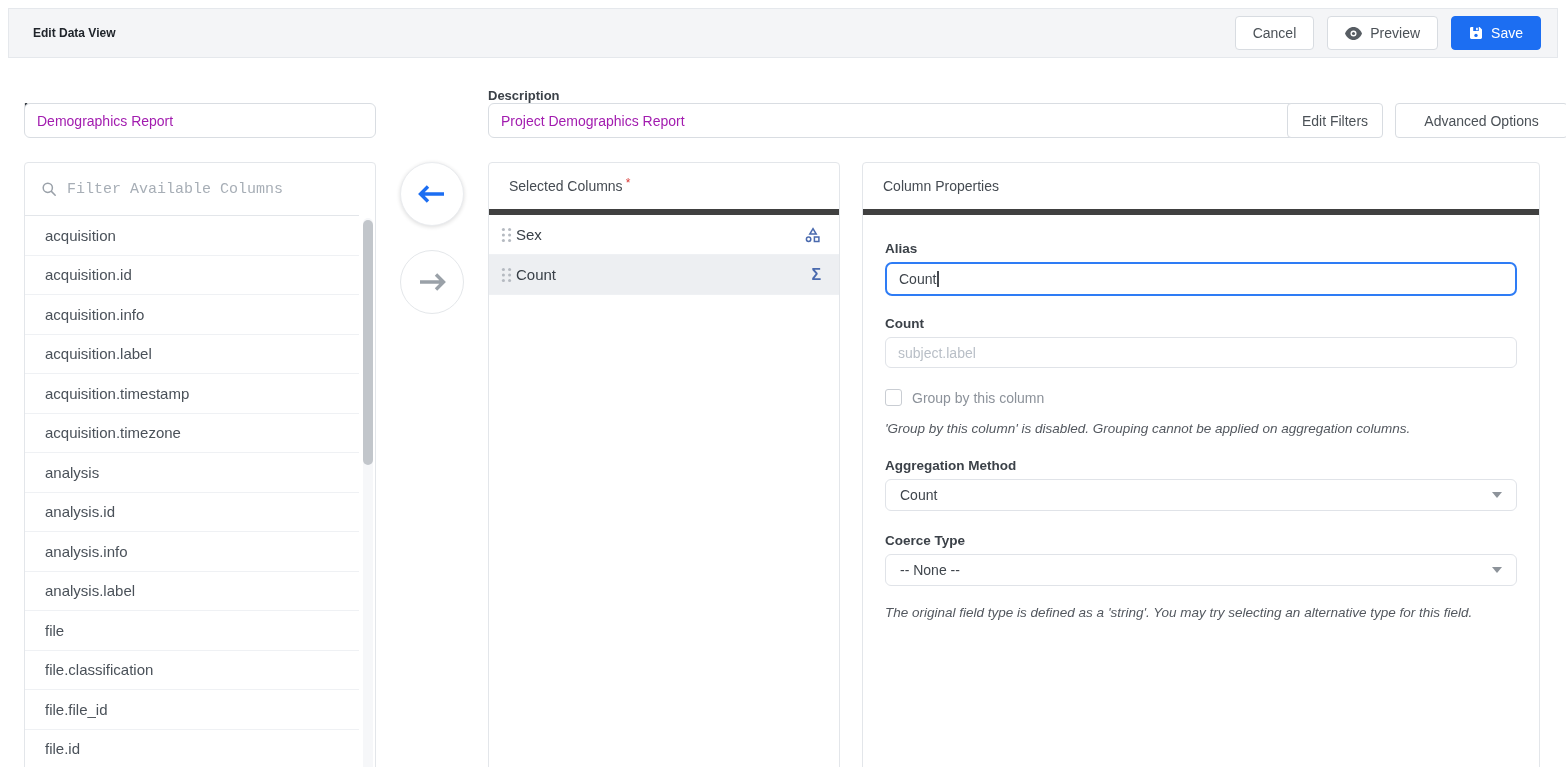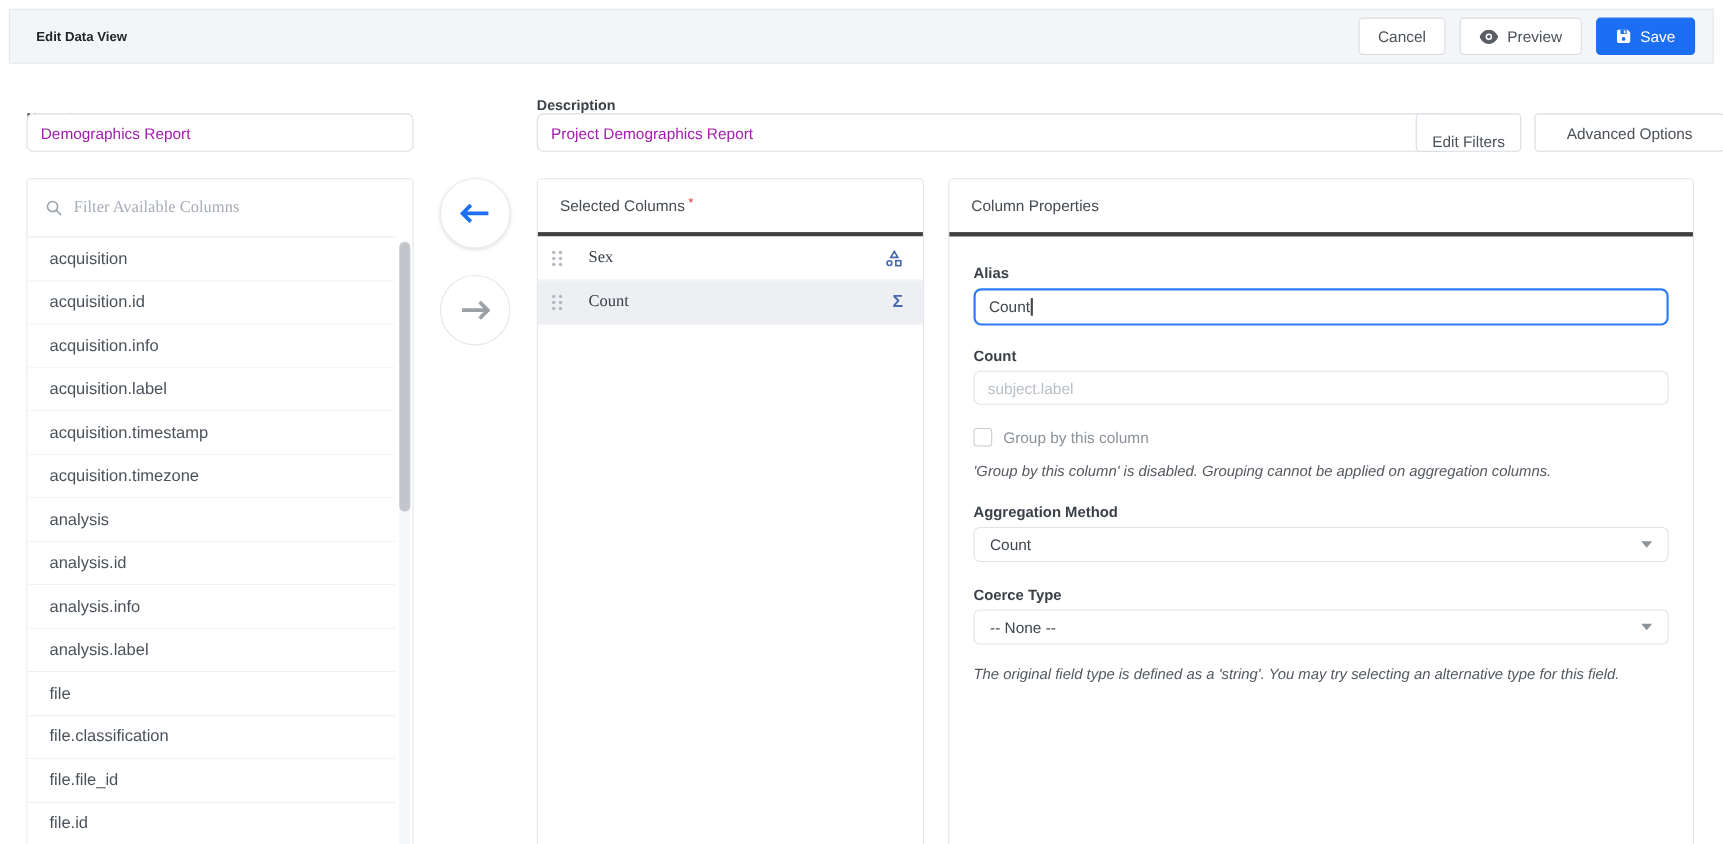--- a/index.html
+++ b/index.html
@@ -23,47 +23,47 @@
     font-size:14px; color:#a21caf; padding:0 12px; background:#fff; outline:none;
     font-family:"Liberation Sans", sans-serif; }
   .sec-btn { position:absolute; height:35px; background:#fff; border:1px solid #d8dce1;
     border-radius:4px; font-size:14px; color:#4b5157; display:flex; align-items:center;
     justify-content:center; cursor:pointer; }
 
   
   .panel { position:absolute; top:162px; height:660px; background:#fff;
     border:1px solid #e3e6ea; border-radius:4px; }
   .panel-header { height:52px; display:flex; align-items:center; padding-left:20px;
-    font-size:14px; color:#454b52; border-bottom:4px solid #404040; }
+    font-size:14px; color:#454b52; border-bottom:6px solid #404040; }
 
   
   .search-row { height:52px; display:flex; align-items:center; padding:0 16px; gap:10px; }
   .search-input { border:none; outline:none; flex:1; font-size:15px; color:#4a5159;
-    font-family:Liberation Serif, serif; background:transparent; }
+    font-family:Liberation Mono, monospace; background:transparent; }
   .search-input::placeholder { color:#a7aeb6; }
   .col-list { position:absolute; left:0; right:16px; top:52px; border-top:1px solid #e3e6ea; }
   .col-item { height:39.5px; display:flex; align-items:center; padding-left:20px;
     font-size:15px; color:#4a5159; border-bottom:1px solid #eff1f4; cursor:pointer; background:#fff; }
   .sb-track { position:absolute; right:2px; top:55px; bottom:3px; width:10px;
     background:#f6f7f9; border-radius:5px; }
   .sb-thumb { position:absolute; left:0; top:2px; width:10px; height:245px;
     background:#c2c6cb; border-radius:5px; }
 
   
   .circle-btn { position:absolute; width:64px; height:64px; border-radius:50%;
     background:#fff; border:1px solid #eaecef; box-shadow:0 1px 4px rgba(0,0,0,.14);
     display:flex; align-items:center; justify-content:center; cursor:pointer; }
   .circle-btn.disabled { box-shadow:none; border-color:#e4e7ea; }
 
   
   .sel-row { height:40px; display:flex; align-items:center; padding:0 18px 0 12px;
     border-bottom:1px solid #eff1f4; cursor:pointer; background:#fff; }
   .sel-row.selected { background:#edeff2; }
   .drag { display:flex; align-items:center; cursor:grab; }
-  .sel-label { margin-left:23px; font-size:15px; color:#394048;font-family:Liberation Serif, serif; }
+  .sel-label { margin-left:4px; font-size:15px; color:#394048; }
   .sel-icon { margin-left:auto; display:flex; align-items:center; color:#4a6aae; }
   .sigma { font-size:16px; font-weight:bold; }
 
   
   .props-body { position:absolute; left:22px; right:22px; top:52px; }
   .p-label { font-size:13.5px; font-weight:bold; color:#3b4148; }
   .alias-box { margin-top:6px; height:34px; border:2px solid #2e7cf5; border-radius:7px;
     display:flex; align-items:center; padding:0 12px; font-size:14px; color:#3f454c; background:#fff; }
   .text-caret { width:1.5px; height:16px; background:#45494e; margin-left:1px; }
   .disabled-box { margin-top:6px; height:31px; border:1px solid #e0e3e8; border-radius:6px;
@@ -115,21 +115,21 @@
 <div class="field-label" style="left:24px; top:100px;">
   <span>Name</span><span class="req">*</span>
 </div>
 <input class="text-input" style="left: 24px; top: 103px; width: 352px;" type="text" value="Demographics Report">
 
 <div class="field-label" style="left:488px; top:88px;">
   <span>Description</span>
 </div>
 <input class="text-input" style="left: 488px; top: 103px; width: 828px;" type="text" value="Project Demographics Report">
 
-<button class="sec-btn" style="left:1287px; top:103px; width:96px;align-items:flex-end;">
+<button class="sec-btn" style="left:1287px; top:103px; width:96px;">
   <span>Edit Filters</span>
 </button>
 <button class="sec-btn" style="left:1395px; top:103px; width:173px;">
   <span>Advanced Options</span>
 </button>
 
 <div class="panel" style="left:24px; width:352px;">
   <div class="search-row">
     <span style="display:flex;">
       <svg width="16" height="16" viewBox="0 0 16 16">

